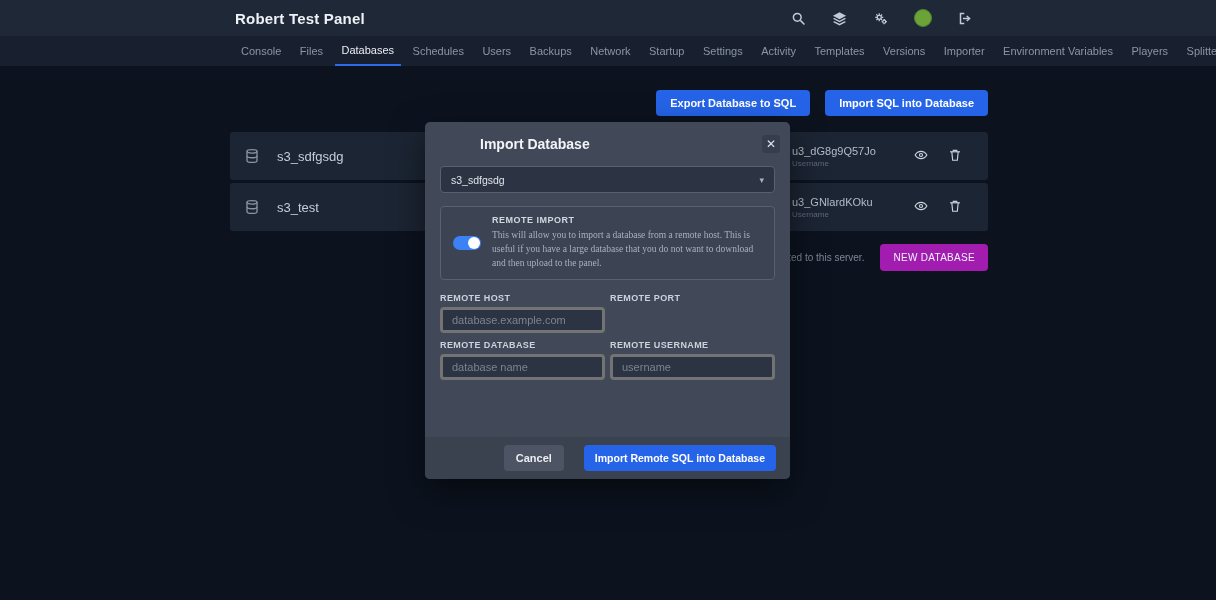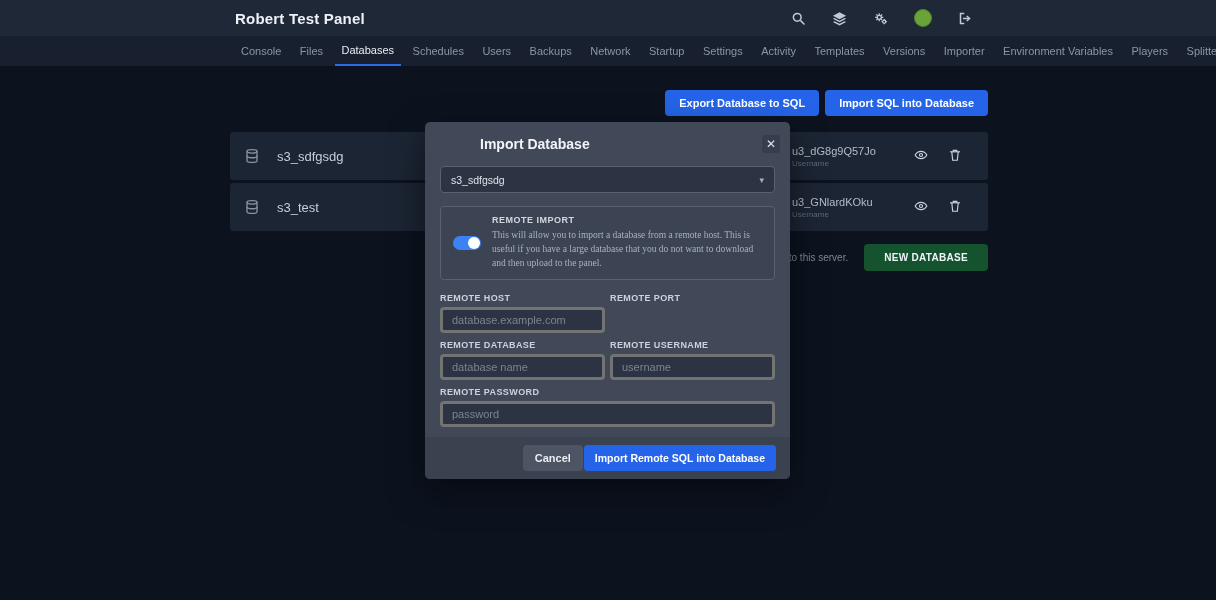--- a/index.html
+++ b/index.html
@@ -14,58 +14,58 @@
   .tb-icon { width:15px; height:15px; color:#c3cad6; display:flex; align-items:center; justify-content:center; cursor:pointer; }
   .tb-icon svg { width:15px; height:15px; }
   .avatar { width:18px; height:18px; border-radius:50%; background:#6aa338; border:1px solid #55822c; cursor:pointer; }
 
   
   .subnav { position:absolute; top:36px; left:0; width:1216px; height:30px; background:#18202f; white-space:nowrap; overflow:hidden; padding-left:234px; }
   .tab { display:inline-block; height:30px; line-height:30px; padding:0 7px; font-size:11px; color:#8b95a7; cursor:pointer; vertical-align:top; }
   .tab.active { color:#e9edf3; border-bottom:2px solid #2e6ae8; line-height:28px; }
 
   
-  .actions { position:absolute; top:90px; left:230px; width:758px; display:flex; justify-content:flex-end; gap:6px; }
+  .actions { position:absolute; top:90px; left:230px; width:758px; display:flex; justify-content:flex-end; gap:15px; }
   .btn { border:none; border-radius:4px; cursor:pointer; font-family:inherit; }
   .btn-blue { background:#2564e8; color:#ffffff; font-size:11px; font-weight:bold; padding:7px 14px; }
   .db-row { position:absolute; left:230px; width:758px; height:48px; background:#1c2534; border-radius:3px; display:flex; align-items:center; padding:0 16px 0 14px; }
   .db-row.r1 { top:132px; } .db-row.r2 { top:183px; }
   .db-icon { width:16px; height:16px; color:#8a93a5; flex:0 0 auto; }
   .db-icon svg { width:16px; height:16px; }
   .db-name { margin-left:17px; font-size:13px; color:#c6cdd8; }
   .row-right { margin-left:auto; display:flex; align-items:center; }
   .user-block { margin-right:26px; min-width:86px; }
   .user-value { font-size:11px; color:#b4bcc8; }
   .user-label { font-size:8px; color:#5f6879; margin-top:2px; }
   .icon-btn { width:34px; height:30px; display:flex; align-items:center; justify-content:center; color:#ccd3dd; background:none; border:none; cursor:pointer; }
   .icon-btn svg { width:14px; height:14px; }
   .below-row { position:absolute; top:244px; left:230px; width:758px; display:flex; align-items:center; justify-content:flex-end; }
   .alloc-note { font-size:10px; color:#7e8797; margin-right:16px; }
-  .new-db { background:#14532d; color:#f0f4fb; font-size:10px; font-weight:bold; padding:8px 20px; letter-spacing:.3px; }
+  .new-db { background:#a21caf; color:#f0f4fb; font-size:10px; font-weight:normal; padding:8px 13px; letter-spacing:.3px; }
 
   
   .modal { position:absolute; left:425px; top:122px; width:365px; height:357px; background:#414959; border-radius:5px; box-shadow:0 12px 34px rgba(0,0,0,.5); z-index:10; }
   .modal-body { padding:13px 15px 0; }
   .modal-title { font-size:14px; font-weight:bold; color:#f2f4f8; line-height:18px;padding-left:40px; }
   .modal-close { position:absolute; top:13px; right:10px; width:18px; height:18px; background:#363d4c; border:none; border-radius:3px; color:#dfe3ea; font-size:12px; line-height:18px; text-align:center; cursor:pointer; }
   .select { margin-top:13px; height:27px; background:#2c3443; border:1px solid #59606f; border-radius:4px; display:flex; align-items:center; padding:0 10px; cursor:pointer; }
   .select-value { font-size:10.5px; color:#dfe3ea; }
   .select .chev { margin-left:auto; color:#a8afbd; font-size:9px; }
   .remote-box { margin-top:13px; height:74px; border:1px solid #59606f; border-radius:4px; background:#3c4454; display:flex; align-items:center; padding:8px 12px; }
   .toggle { width:28px; height:14px; border-radius:8px; background:#3b82f6; position:relative; flex:0 0 auto; margin-right:11px; cursor:pointer; }
   .toggle .knob { position:absolute; top:1px; right:1px; width:12px; height:12px; border-radius:50%; background:#ffffff; }
   .remote-text { flex:1; }
   .remote-label { font-size:9px; font-weight:bold; letter-spacing:.5px; color:#d3d8e0; margin-bottom:4px; }
   .remote-desc { font-size:9.5px; color:#a9b1bf; line-height:1.45;font-family:Liberation Serif, serif; }
   .form-grid { display:grid; grid-template-columns:1fr 1fr; column-gap:5px; margin-top:6px; }
   .full { grid-column:1 / span 2; }
   .f-label { font-size:9px; font-weight:bold; letter-spacing:.4px; color:#ccd2db; margin:7px 0 4px; }
   .f-input { width:100%; height:26px; background:#2c3443; border:3px solid #737373; border-radius:4px; color:#e6eaf0; font-size:11px; padding:0 9px; outline:none; font-family:inherit; }
   .f-input::placeholder { color:#7b8394; }
-  .modal-footer { position:absolute; left:0; right:0; bottom:0; height:42px; background:#3a4250; border-radius:0 0 5px 5px; display:flex; align-items:center; justify-content:flex-end; gap:1px; padding-right:14px; }
+  .modal-footer { position:absolute; left:0; right:0; bottom:0; height:42px; background:#3a4250; border-radius:0 0 5px 5px; display:flex; align-items:center; justify-content:flex-end; gap:20px; padding-right:14px; }
   .btn-cancel { background:#4d5464; color:#eceef2; font-size:11px; font-weight:bold; padding:7px 12px; }
   .btn-submit { background:#2564e8; color:#ffffff; font-size:10.5px; font-weight:bold; padding:7px 11px; }
 </style>
 </head>
 <body>
 
 <div class="root">
 
   <header class="topbar">
     <div class="title">Robert Test Panel</div>
@@ -221,24 +221,20 @@
           <div class="f-label">REMOTE PORT</div>
         </div>
         <div>
           <div class="f-label">REMOTE DATABASE</div>
           <input class="f-input" type="text" placeholder="database name" style="">
         </div>
         <div>
           <div class="f-label">REMOTE USERNAME</div>
           <input class="f-input" type="text" placeholder="username" style="">
         </div>
-        <div class="full">
-          <div class="f-label">REMOTE PASSWORD</div>
-          <input class="f-input" type="password" placeholder="password" style="">
-        </div>
       </div>
     </div>
 
     <div class="modal-footer">
       <button class="btn btn-cancel">Cancel</button>
       <button class="btn btn-submit">Import Remote SQL into Database</button>
     </div>
   </div>
 
 </div>

